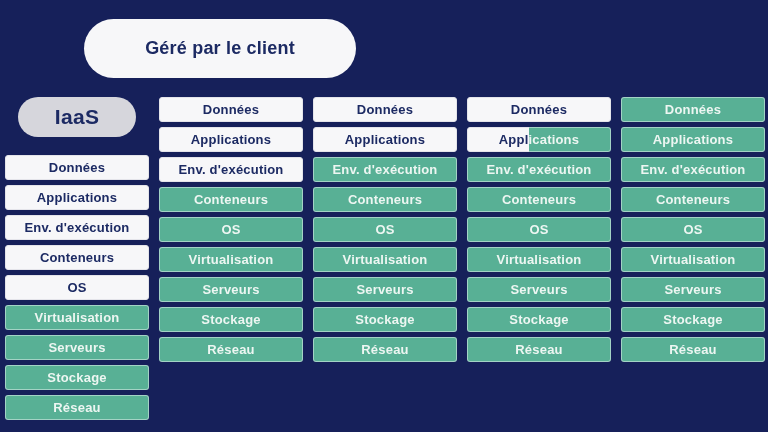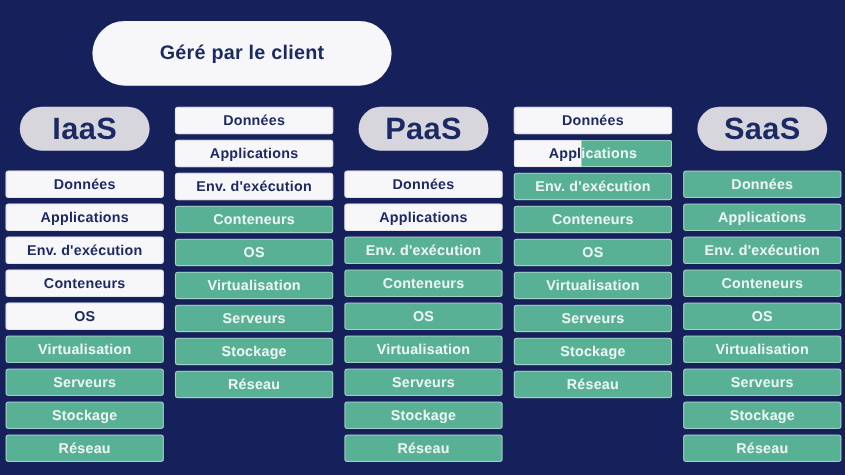--- a/index.html
+++ b/index.html
@@ -62,21 +62,21 @@
   .col-header {
     width: 118px;
     height: 40px;
     margin: 0 auto 18px auto;
     background: #D6D6DC;
     color: #1C2A63;
     border-radius: 20px;
     display: flex;
     align-items: center;
     justify-content: center;
-    font-size: 28px;
+    font-size: 21px;
     font-weight: 700;
     letter-spacing: 0.3px;
   }
 
   .cell {
     height: 25px;
     margin-bottom: 5px;
     border-radius: 3px;
     display: flex;
     align-items: center;
@@ -156,21 +156,20 @@
       <div class="cell client">Env. d'exécution</div>
       <div class="cell cloud">Conteneurs</div>
       <div class="cell cloud">OS</div>
       <div class="cell cloud">Virtualisation</div>
       <div class="cell cloud">Serveurs</div>
       <div class="cell cloud">Stockage</div>
       <div class="cell cloud">Réseau</div>
     </div>
 
     <div class="col">
-      <div class="col-header">PaaS</div>
       <div class="cell client">Données</div>
       <div class="cell client">Applications</div>
       <div class="cell cloud">Env. d'exécution</div>
       <div class="cell cloud">Conteneurs</div>
       <div class="cell cloud">OS</div>
       <div class="cell cloud">Virtualisation</div>
       <div class="cell cloud">Serveurs</div>
       <div class="cell cloud">Stockage</div>
       <div class="cell cloud">Réseau</div>
     </div>
@@ -184,21 +183,20 @@
       <div class="cell cloud">Env. d'exécution</div>
       <div class="cell cloud">Conteneurs</div>
       <div class="cell cloud">OS</div>
       <div class="cell cloud">Virtualisation</div>
       <div class="cell cloud">Serveurs</div>
       <div class="cell cloud">Stockage</div>
       <div class="cell cloud">Réseau</div>
     </div>
 
     <div class="col">
-      <div class="col-header">SaaS</div>
       <div class="cell cloud">Données</div>
       <div class="cell cloud">Applications</div>
       <div class="cell cloud">Env. d'exécution</div>
       <div class="cell cloud">Conteneurs</div>
       <div class="cell cloud">OS</div>
       <div class="cell cloud">Virtualisation</div>
       <div class="cell cloud">Serveurs</div>
       <div class="cell cloud">Stockage</div>
       <div class="cell cloud">Réseau</div>
     </div>

